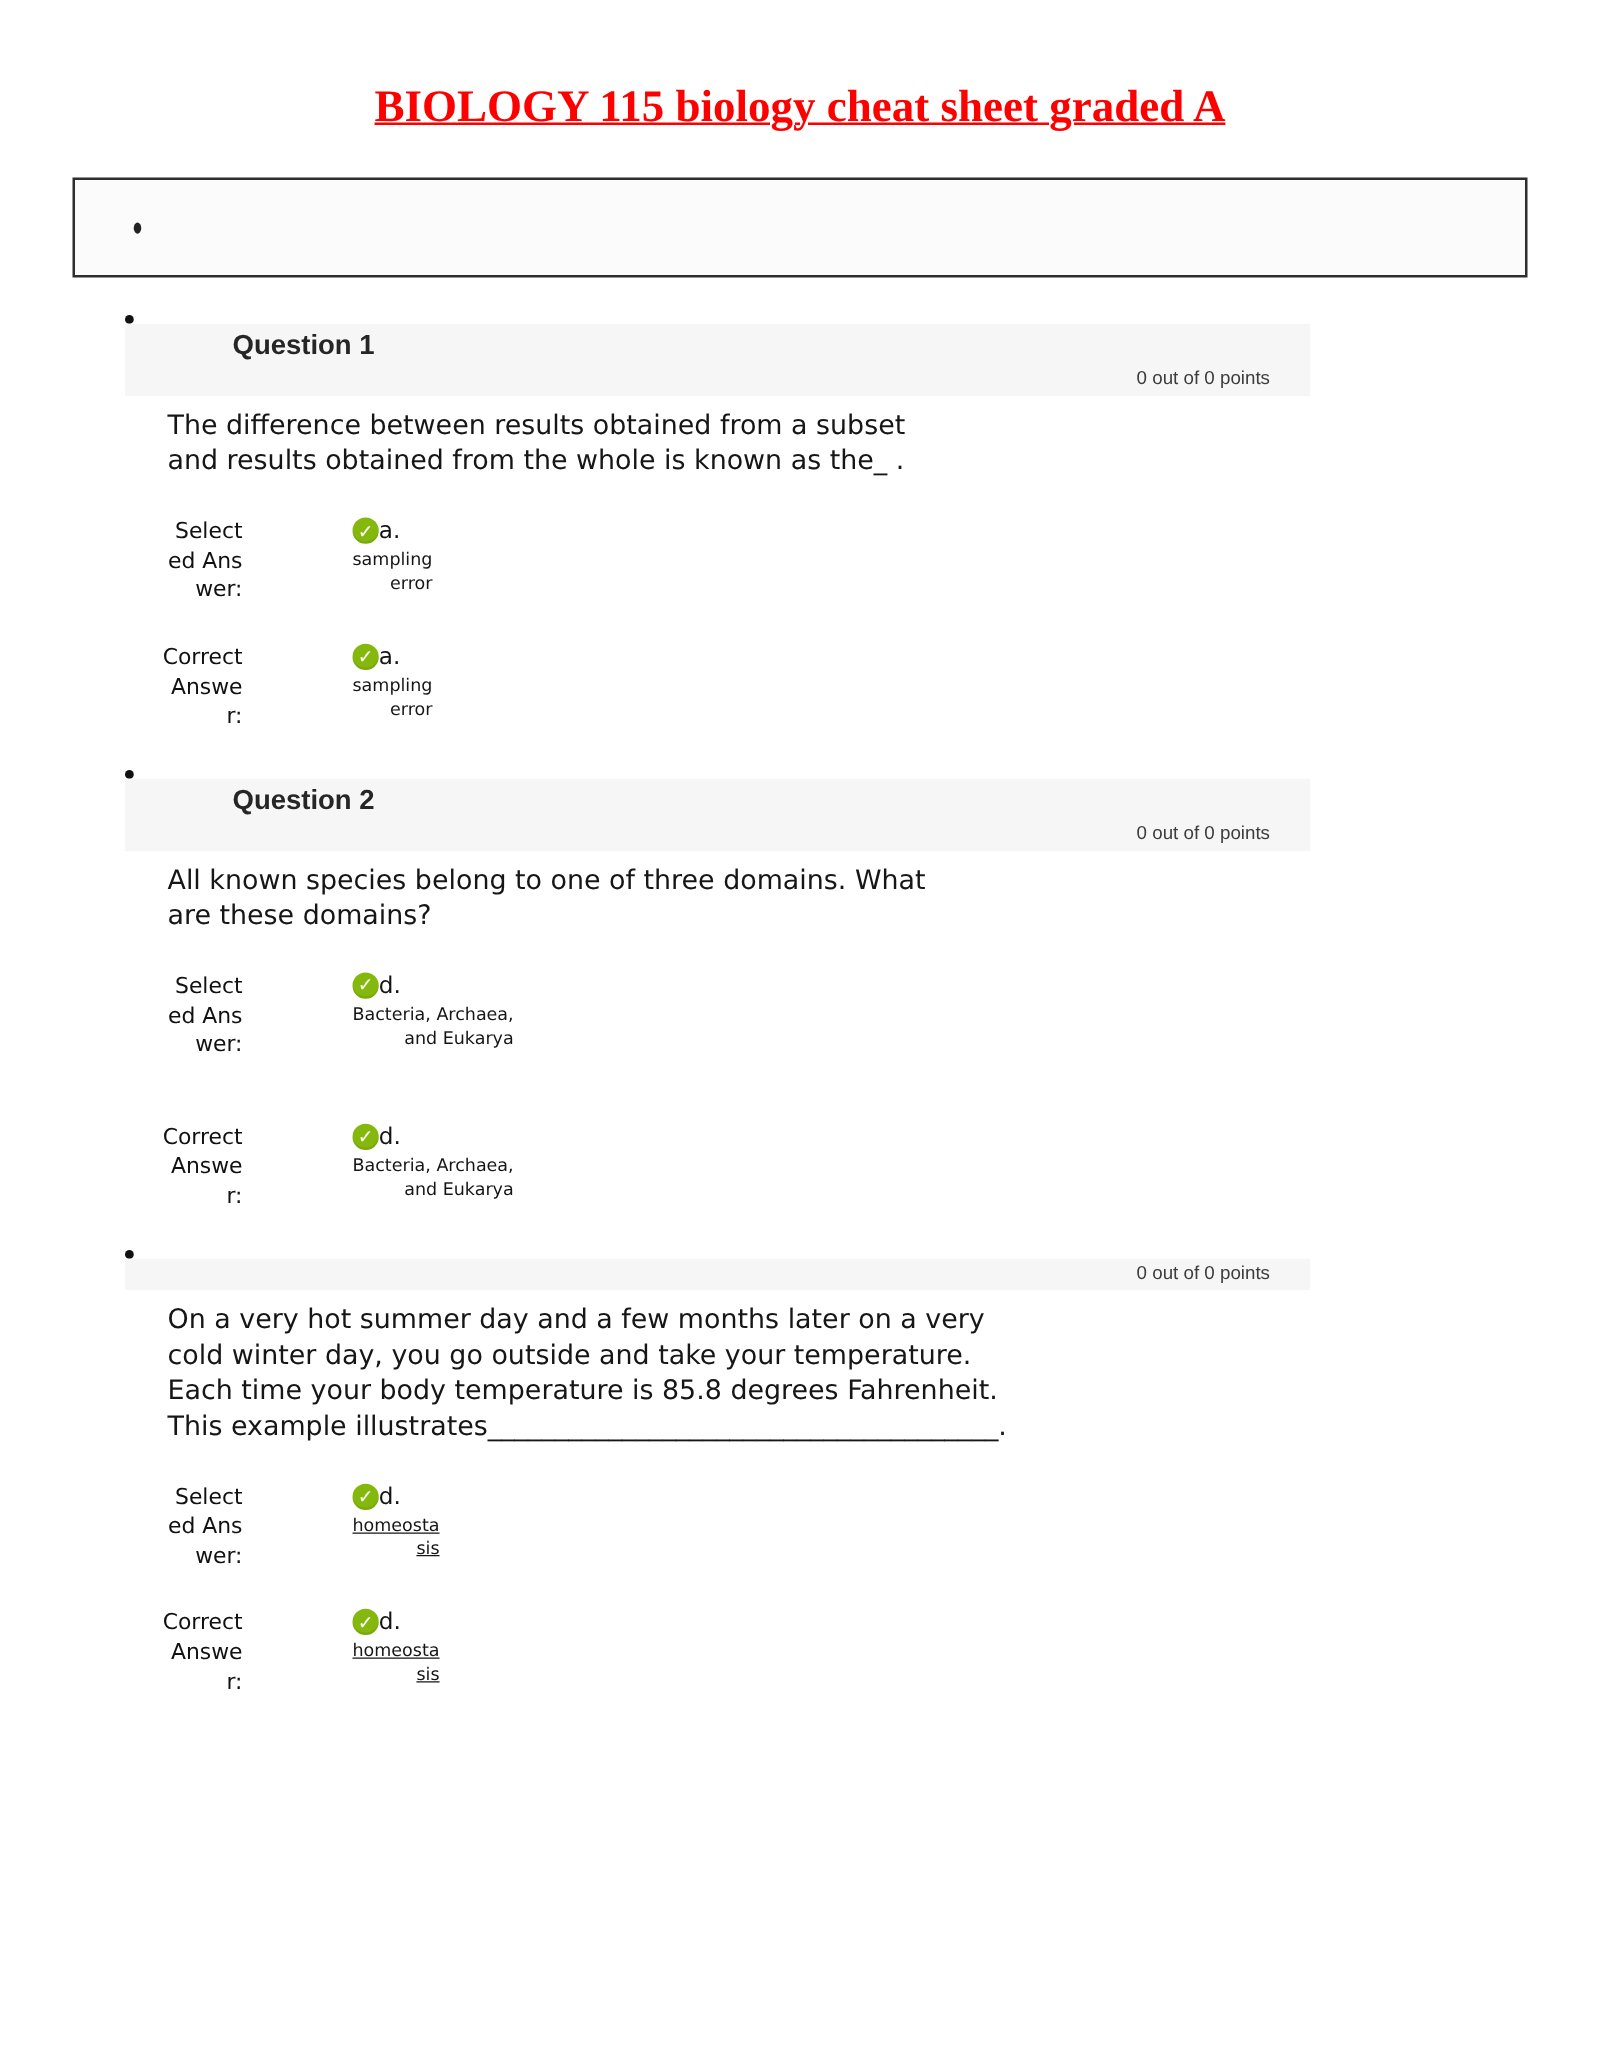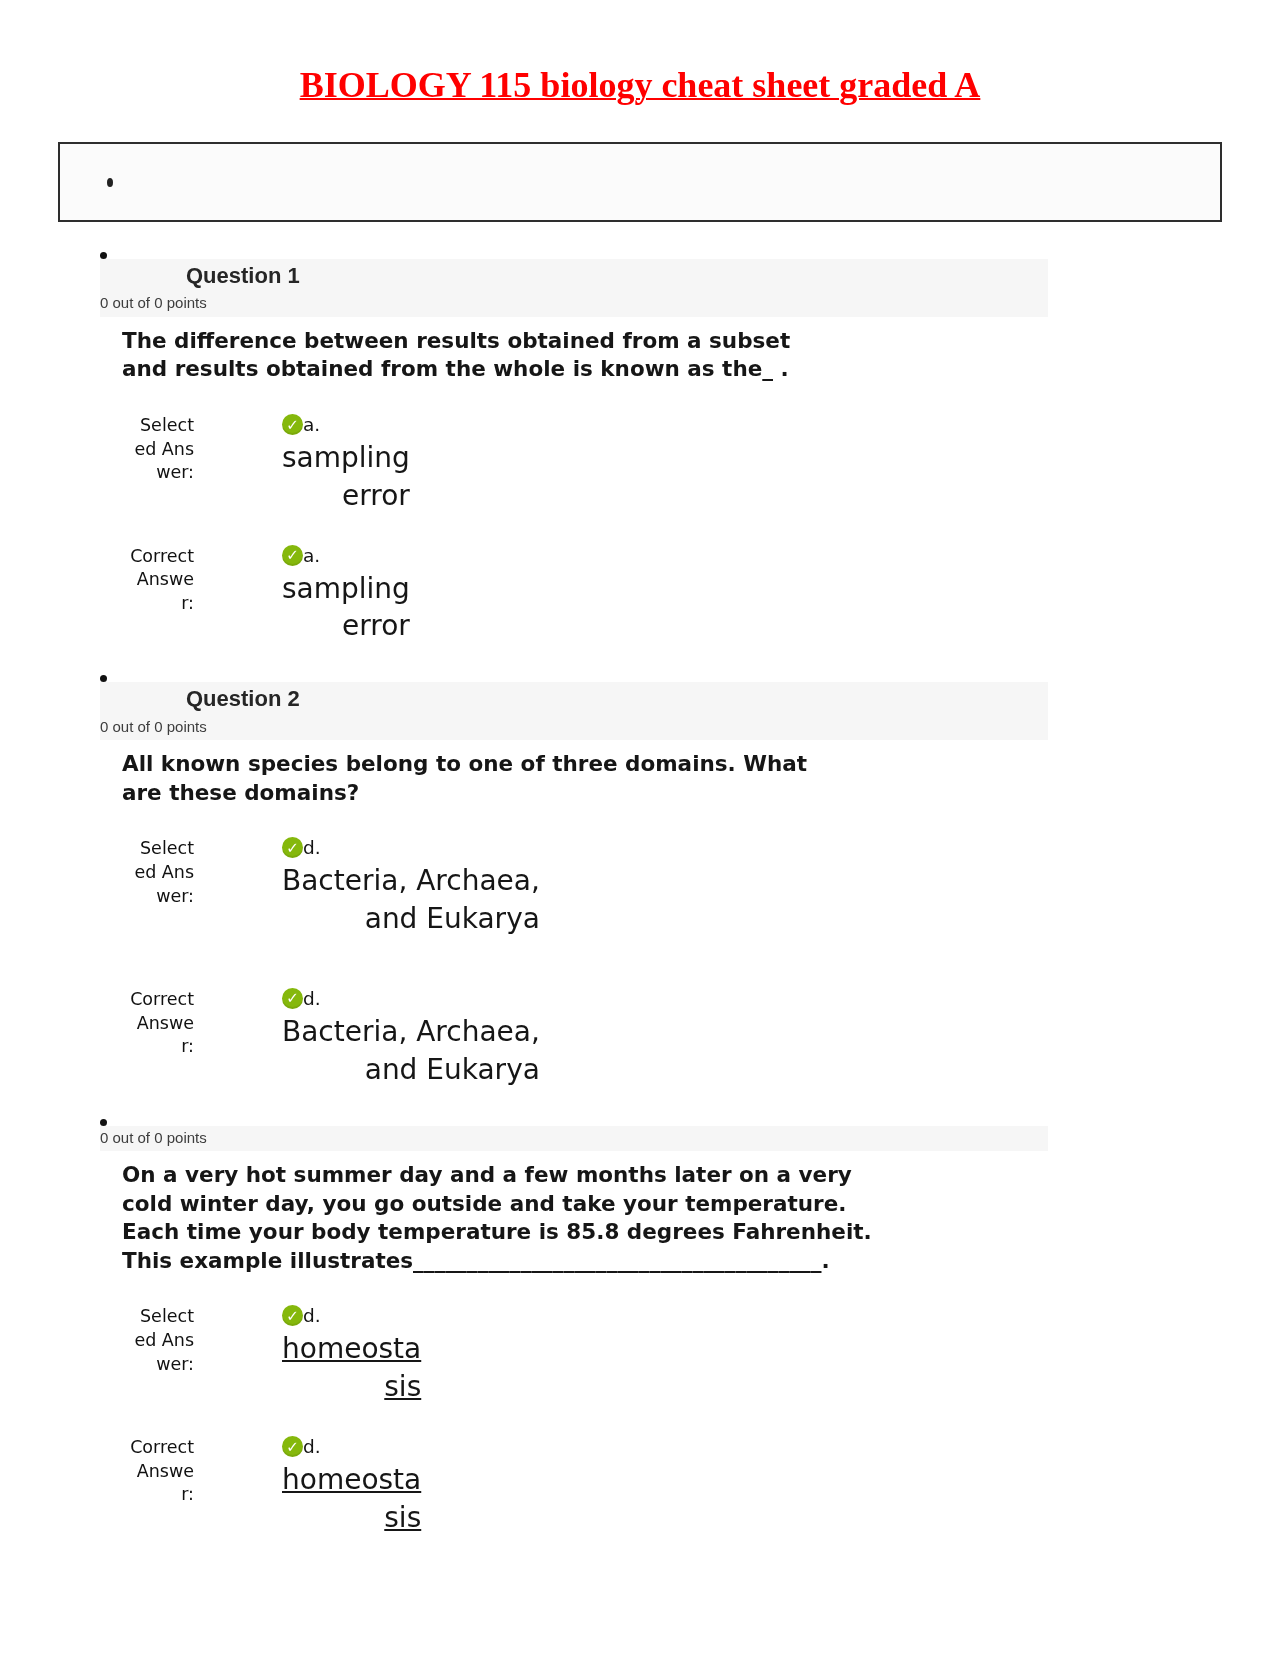--- a/index.html
+++ b/index.html
@@ -36,46 +36,45 @@
     background:#111;margin-top:14px;flex-basis:7px;margin-right:19px;
   }
   .q-main{width:948px;}
   .q-header{background:var(--bar-gray);width:948px;}
   .q-title{
     font-family:"Liberation Sans",sans-serif;font-weight:bold;
     font-size:22px;color:#262626;padding:4px 0 2px 86px;line-height:1.2;
   }
   .q-points{
     font-family:"Liberation Sans",sans-serif;font-size:15px;color:#3d3d3d;
-    text-align:left;padding:2px 32px 4px 0;line-height:1.3;
+    text-align:right;padding:2px 32px 4px 0;line-height:1.3;
   }
   .q-text{
-    margin:10px 0 0 22px;max-width:980px;
+    margin:10px 0 0 34px;max-width:980px;
     font-size:21.5px;line-height:1.33;color:#161616;
     white-space:pre-line;
-    font-weight:bold;
   }
   .answer-row{display:flex;margin:30px 0 0 30px;text-align:right;}
   .answer-label{
     flex:0 0 64px;width:64px;font-size:17.5px;line-height:1.35;
     word-break:break-all;color:#111;
   }
   .answer-value{margin-left:88px;}
   .answer-head{display:flex;align-items:center;}
   .check-icon{
     width:21px;height:21px;border-radius:50%;
     background:var(--check-green);color:#ffffff;
     display:inline-flex;align-items:center;justify-content:center;
     font-size:15px;font-weight:bold;
     box-shadow:inset 0 -2px 0 rgba(0,0,0,0.08);
     flex:0 0 21px;
   }
   .answer-letter{font-size:18.5px;color:#141414;}
   .answer-text{
-    margin-top:4px;font-size:28px;line-height:1.35;color:#161616;
+    margin-top:4px;font-size:14px;line-height:1.35;color:#161616;
     white-space:pre-line;
   }
   .q3 .answer-text{text-decoration:underline;}
   .q2 .answer-row.correct{margin-top:50px;}
 </style>
 </head>
 <body>
 
 <h1 class="title">BIOLOGY 115 biology cheat sheet graded A</h1>
 

